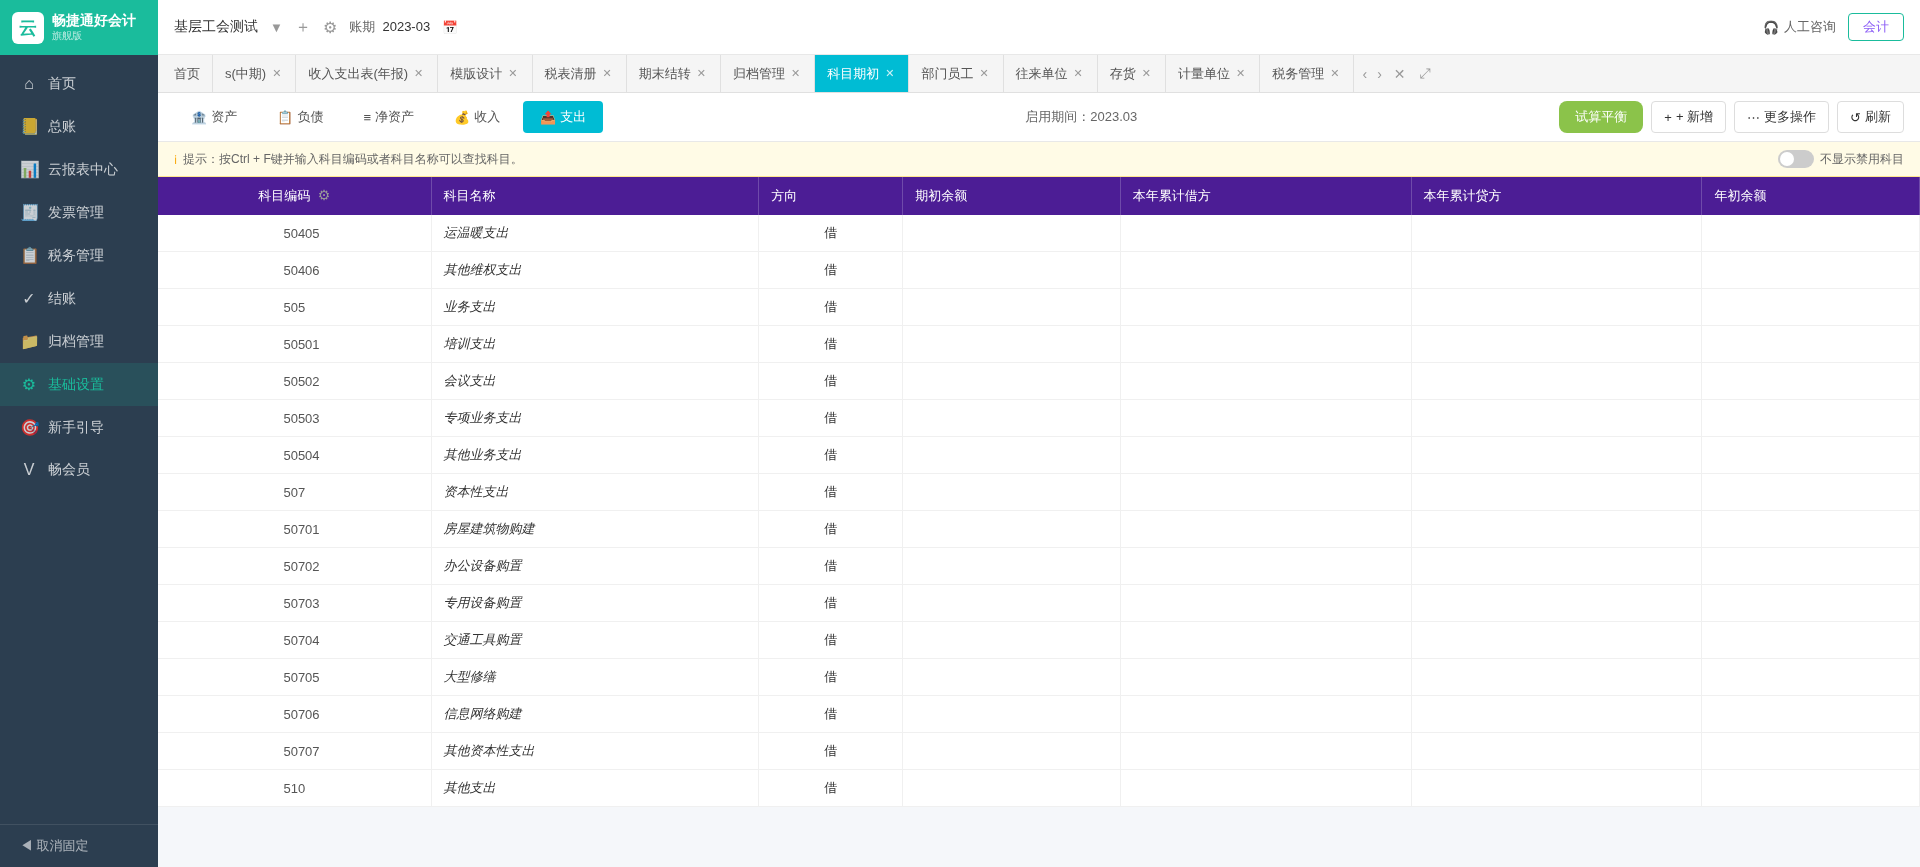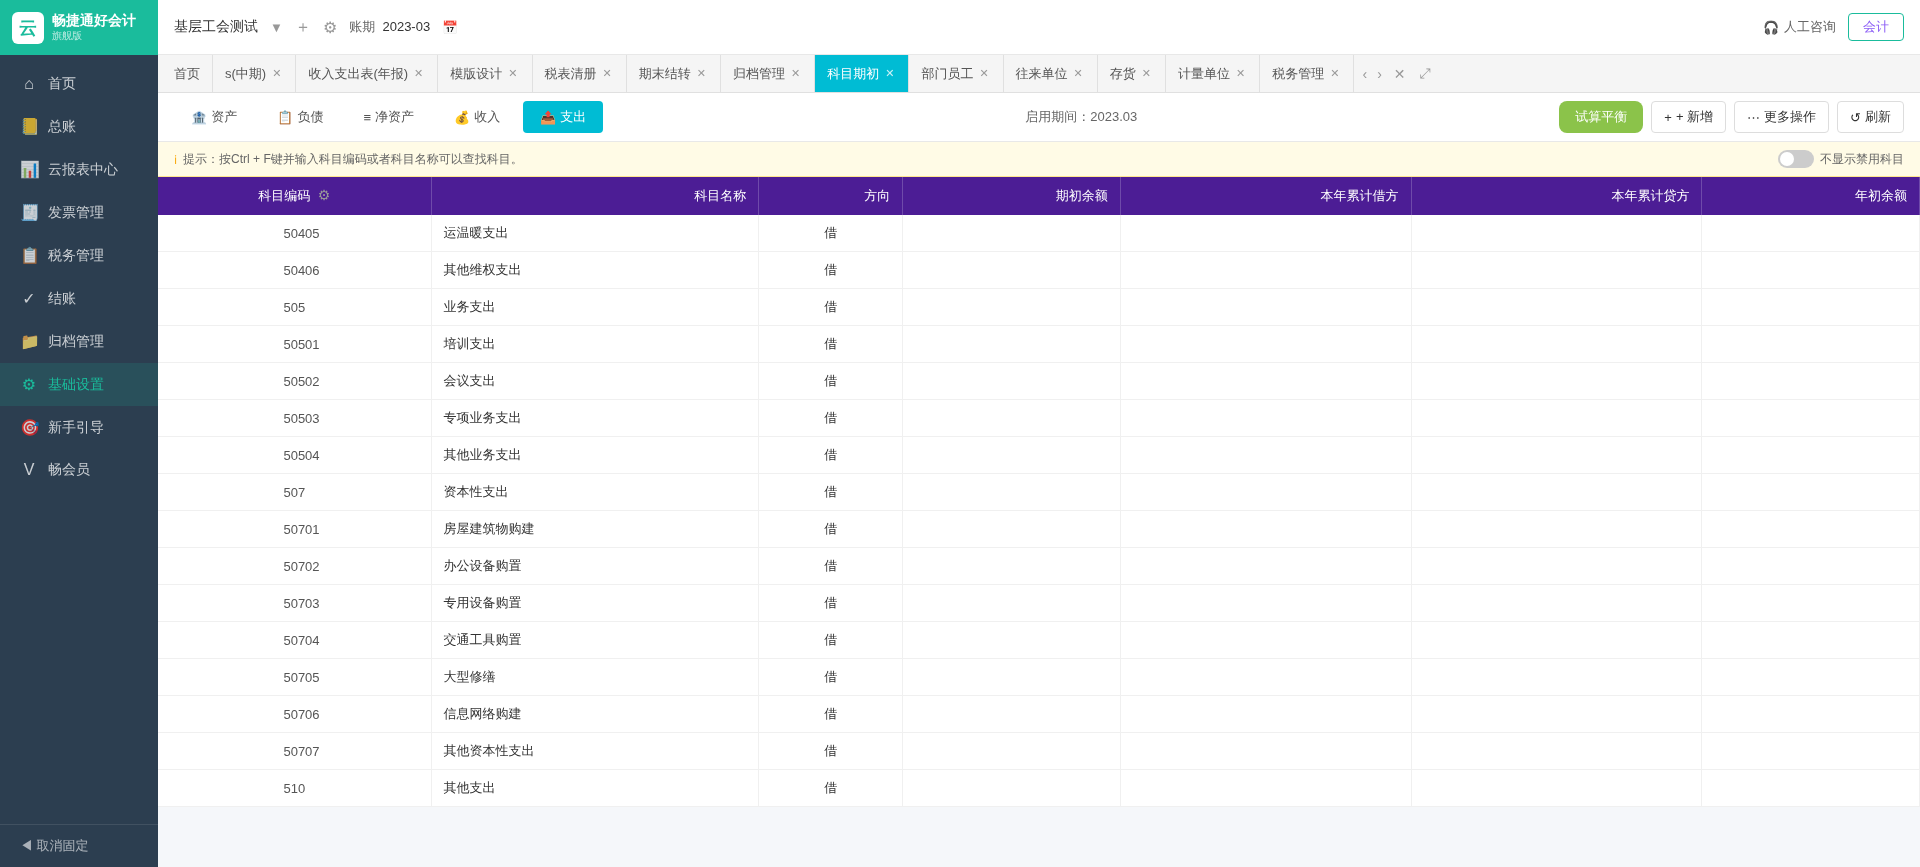--- a/index.html
+++ b/index.html
@@ -209,37 +209,37 @@
     
     .table-container { flex: 1; overflow: hidden; position: relative; }
     .table-wrap { height: 100%; overflow-y: auto; overflow-x: hidden; }
     .data-table { width: 100%; border-collapse: collapse; background: white; }
     .data-table thead tr { background: #4c1d95; }
     .data-table thead th {
       padding: 10px 12px;
       color: white;
       font-weight: 500;
       font-size: 13px;
-      text-align: right;
+      text-align: left;
       border-right: 1px solid rgba(255,255,255,0.2);
       white-space: nowrap;
     }
     .data-table thead th:first-child { text-align: center; }
     .data-table tbody tr {
       border-bottom: 1px solid #f0f0f0;
     }
     .data-table tbody td {
       padding: 9px 12px;
       font-size: 13px;
       color: #333;
       text-align: center;
       border-right: 1px solid #f0f0f0;
     }
     .data-table tbody td:first-child { color: #555; }
-    .data-table tbody td:nth-child(2) { text-align: left; }
+    .data-table tbody td:nth-child(2) { text-align: left; font-style: italic; }
     .row-parent > td:first-child { font-weight: normal; }
     .settings-icon { color: #999; cursor: pointer; font-size: 14px; margin-left: 4px; }
 
     
     .table-wrap::-webkit-scrollbar { width: 6px; }
     .table-wrap::-webkit-scrollbar-track { background: #f0f0f0; }
     .table-wrap::-webkit-scrollbar-thumb { background: #ccc; border-radius: 3px; }
   </style>
 </head>
 <body>

